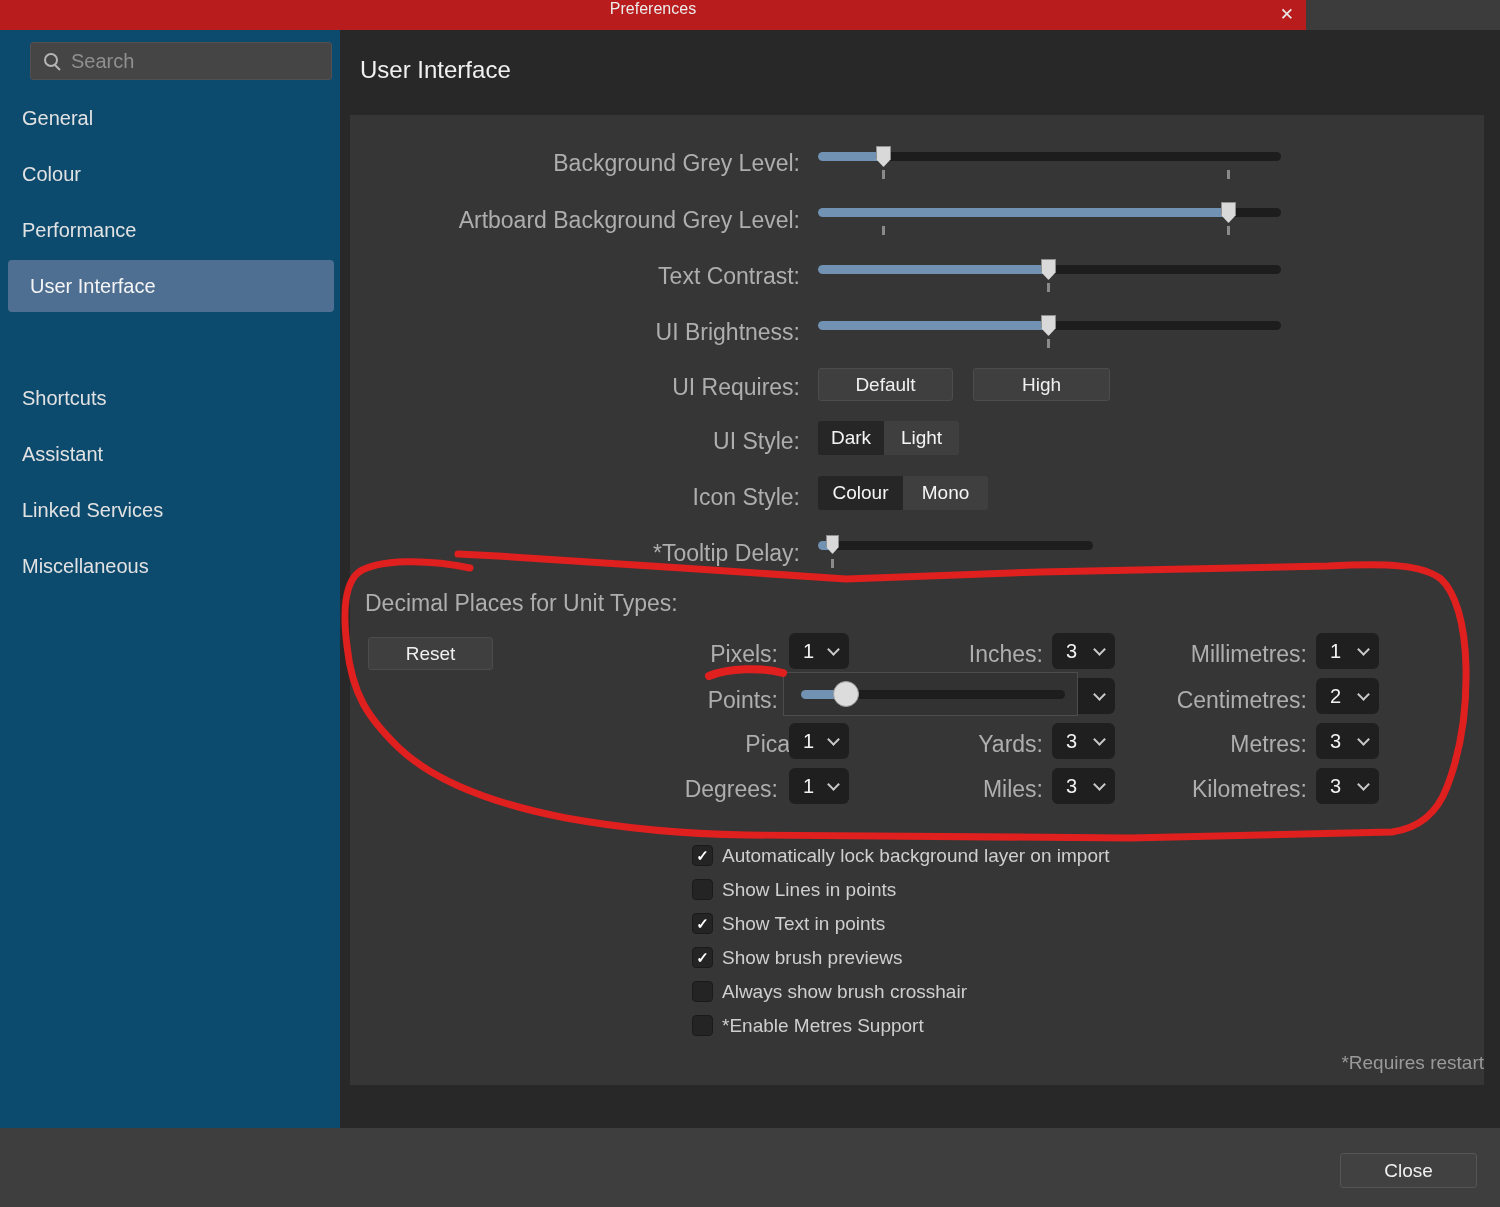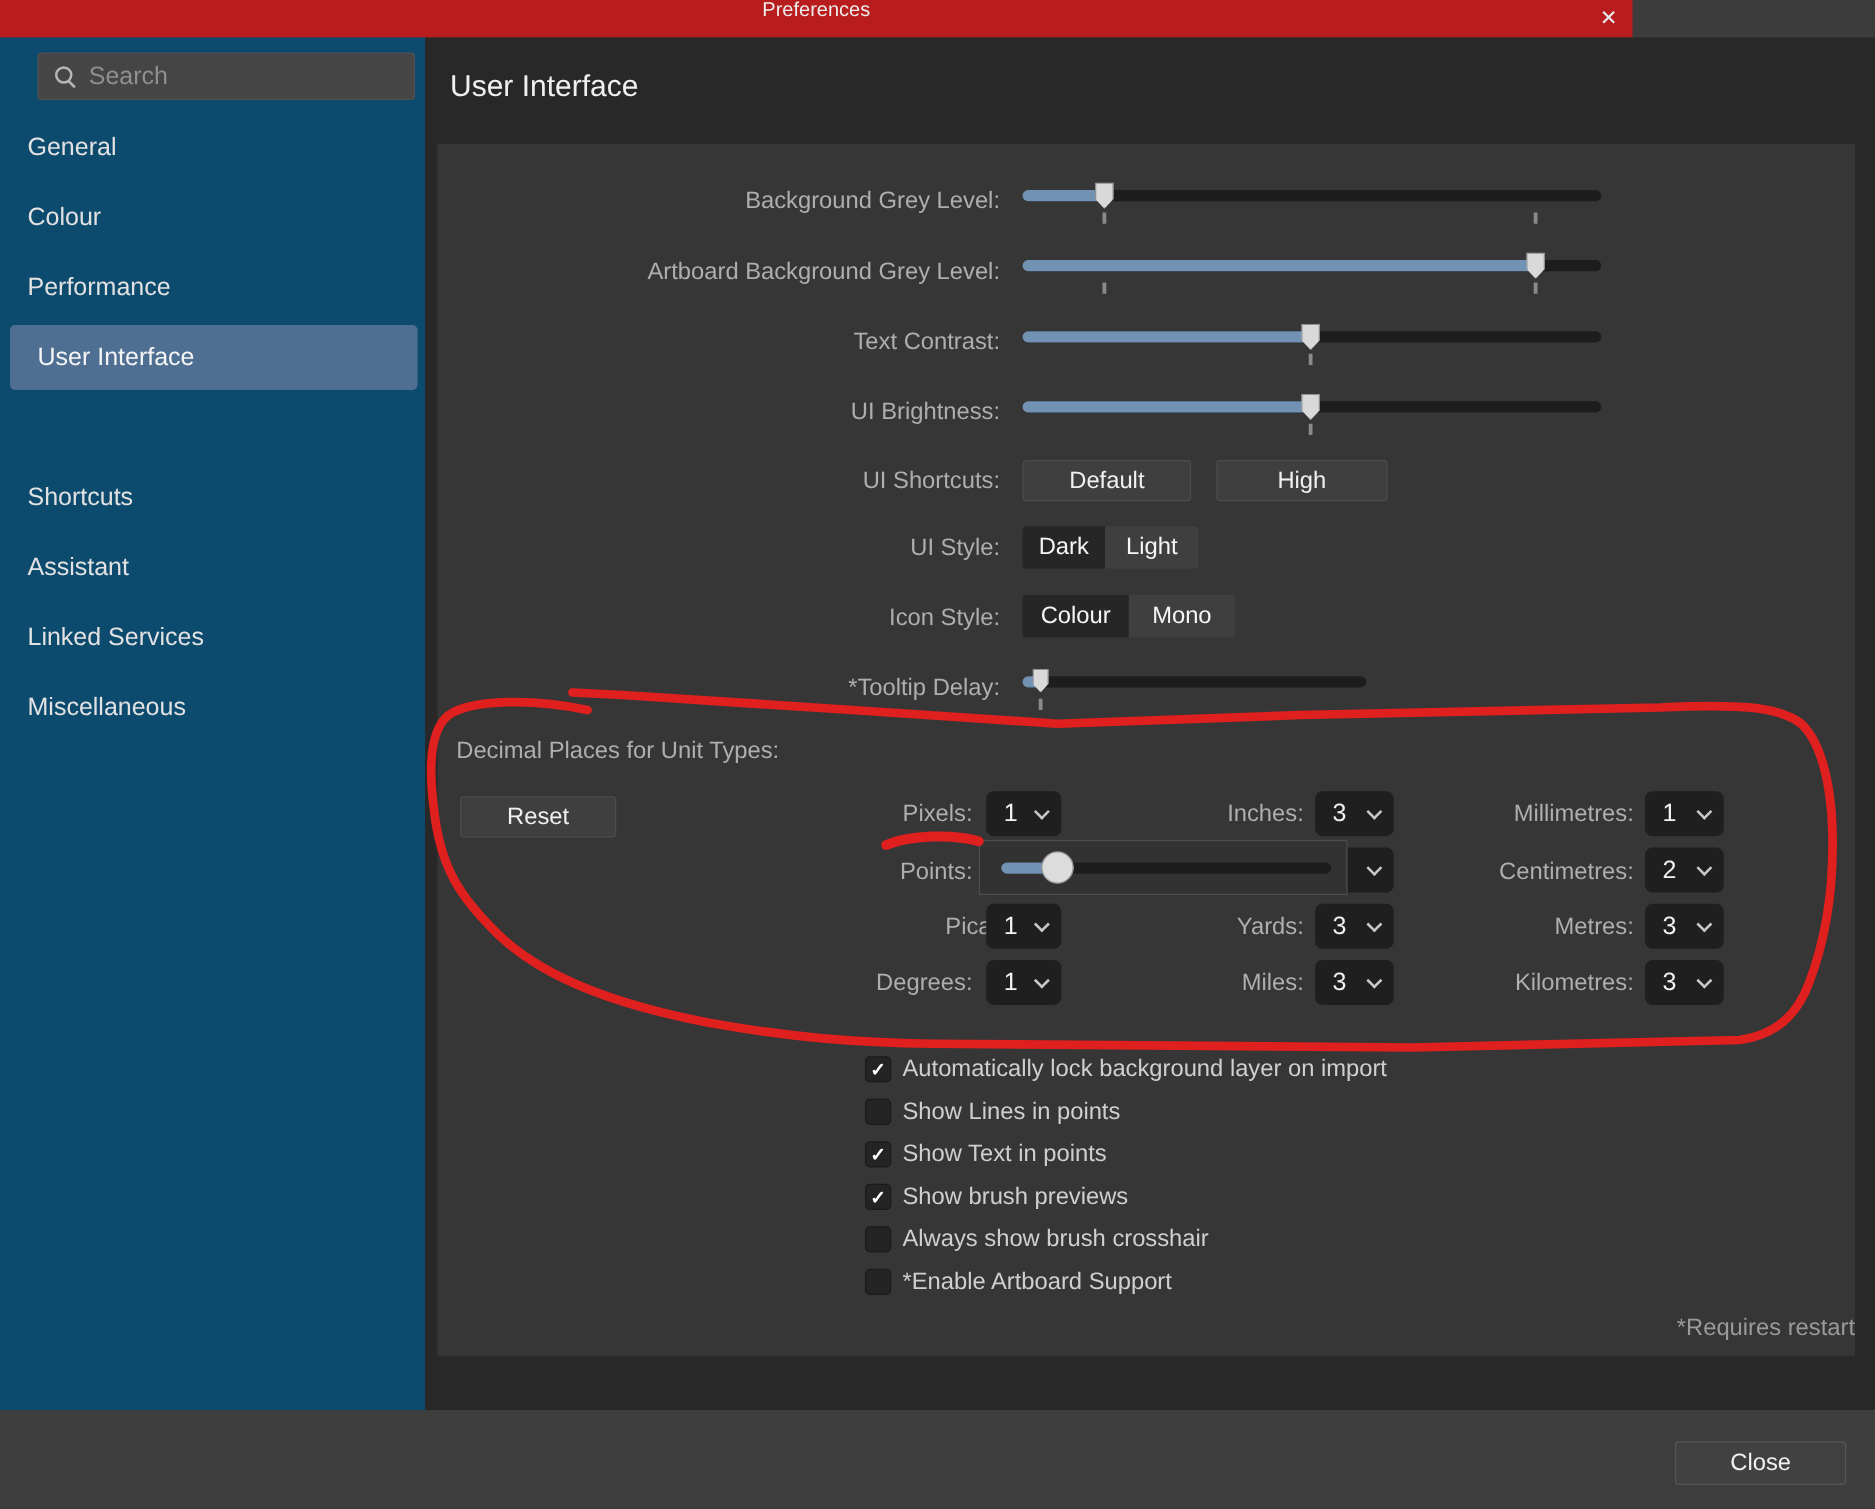--- a/index.html
+++ b/index.html
@@ -30,21 +30,21 @@
   .nav-item { position:absolute; left:0; width:340px; height:56px; display:flex; align-items:center;
               padding-left:22px; color:#e2e2e2; font-size:20px; }
   .nav-sel { position:absolute; left:8px; width:326px; height:52px; background:#4e6f92; border-radius:4px; }
   .nav-sel-label { position:absolute; left:22px; top:0; height:52px; display:flex; align-items:center;
                    color:#f5f5f5; font-size:20px; }
 
   
   .page-title { left:360px; top:56px; color:#f0f0f0; font-size:24px; }
   .panel { left:350px; top:115px; width:1134px; height:970px; background:#363636; }
 
-  .lbl { position:absolute; color:#aeaeae; font-size:19px; text-align:right; }
+  .lbl { position:absolute; color:#aeaeae; font-size:23px; text-align:right; }
 
   
   .track { position:absolute; height:9px; background:#1d1d1d; border-radius:5px; }
   .fill  { position:absolute; height:9px; background:#7292b4; border-radius:5px; }
   .shield { position:absolute; width:15px; height:21px; background:#d9d9d9; border:1px solid #8f8f8f;
             clip-path:polygon(0 0,100% 0,100% 62%,50% 100%,0 62%); }
   .tick { position:absolute; width:3px; height:9px; background:#8a8a8a; }
 
   
   .btn { position:absolute; background:#3f3f3f; border:1px solid #4c4c4c; border-radius:3px;
@@ -144,21 +144,21 @@
 <div class="shield" style="left:1041px; top:259px;"></div>
 <div class="tick" style="left:1047px; top:283px;"></div>
 
 <div class="lbl" style="left:360px; top:319px; width:440px;">UI Brightness:</div>
 <div class="track" style="left:818px; top:321px; width:463px;">
   <div class="fill" style="left:0; width:231px;"></div>
 </div>
 <div class="shield" style="left:1041px; top:315px;"></div>
 <div class="tick" style="left:1047px; top:339px;"></div>
 
-<div class="lbl" style="left:360px; top:374px; width:440px;">UI Shortcuts:</div>
+<div class="lbl" style="left:360px; top:374px; width:440px;">UI Requires:</div>
 <div class="btn" style="left:818px; top:368px; width:135px; height:33px;">Default</div>
 <div class="btn" style="left:973px; top:368px; width:137px; height:33px;">High</div>
 
 <div class="lbl" style="left:360px; top:428px; width:440px;">UI Style:</div>
 <div class="seg-on" style="left:818px; top:421px; width:66px; height:34px;">Dark</div>
 <div class="seg-off" style="left:884px; top:421px; width:75px; height:34px;">Light</div>
 
 <div class="lbl" style="left:360px; top:484px; width:440px;">Icon Style:</div>
 <div class="seg-on" style="left:818px; top:476px; width:85px; height:34px;">Colour</div>
 <div class="seg-off" style="left:903px; top:476px; width:85px; height:34px;">Mono</div>
@@ -252,21 +252,21 @@
 
 <div class="cb" style="left:692px; top:947px;">
     <span>✓</span>
   </div>
 <div class="cb-label" style="left:722px; top:947px;">Show brush previews</div>
 
 <div class="cb" style="left:692px; top:981px;"></div>
 <div class="cb-label" style="left:722px; top:981px;">Always show brush crosshair</div>
 
 <div class="cb" style="left:692px; top:1015px;"></div>
-<div class="cb-label" style="left:722px; top:1015px;">*Enable Artboard Support</div>
+<div class="cb-label" style="left:722px; top:1015px;">*Enable Metres Support</div>
 
 <div class="note" style="left:1184px; top:1052px; width:300px; text-align:right;">*Requires restart</div>
 <div class="btn" style="left:1340px; top:1153px; width:137px; height:35px; background:#414141; border-color:#555;">Close</div>
 
 <svg class="anno" viewBox="0 0 1500 1207">
   <path d="M 470 568
     C 428 559, 378 559, 359 572
     C 346 582, 342 606, 347 646
     C 352 694, 368 718, 399 748
     C 436 783, 494 804, 566 818

